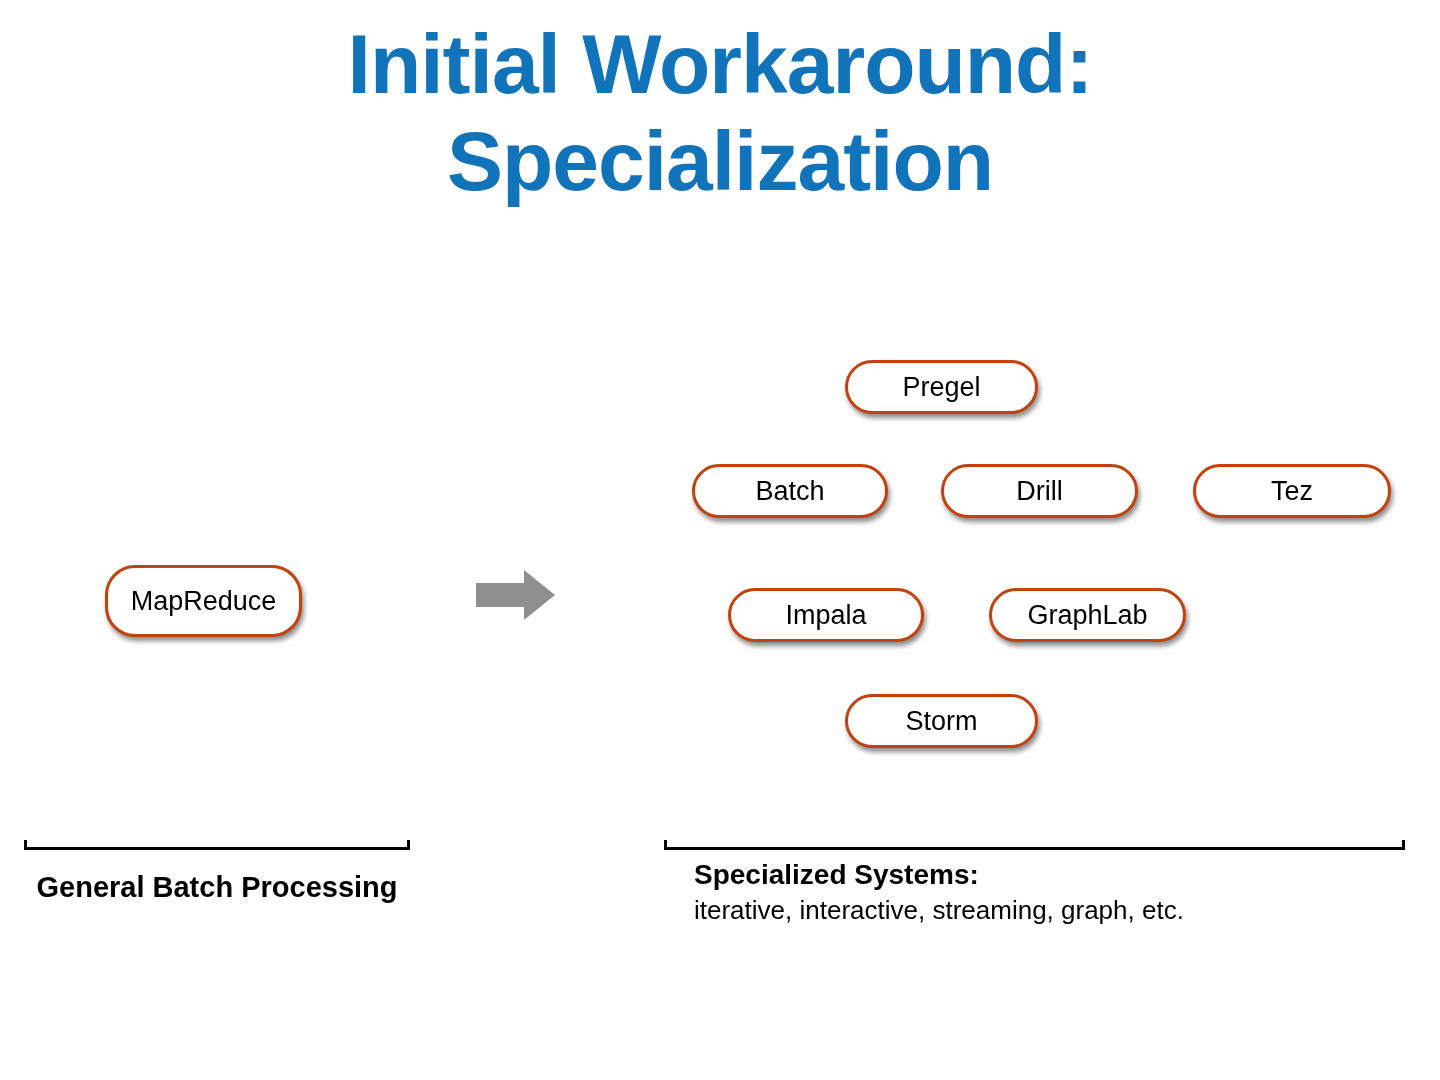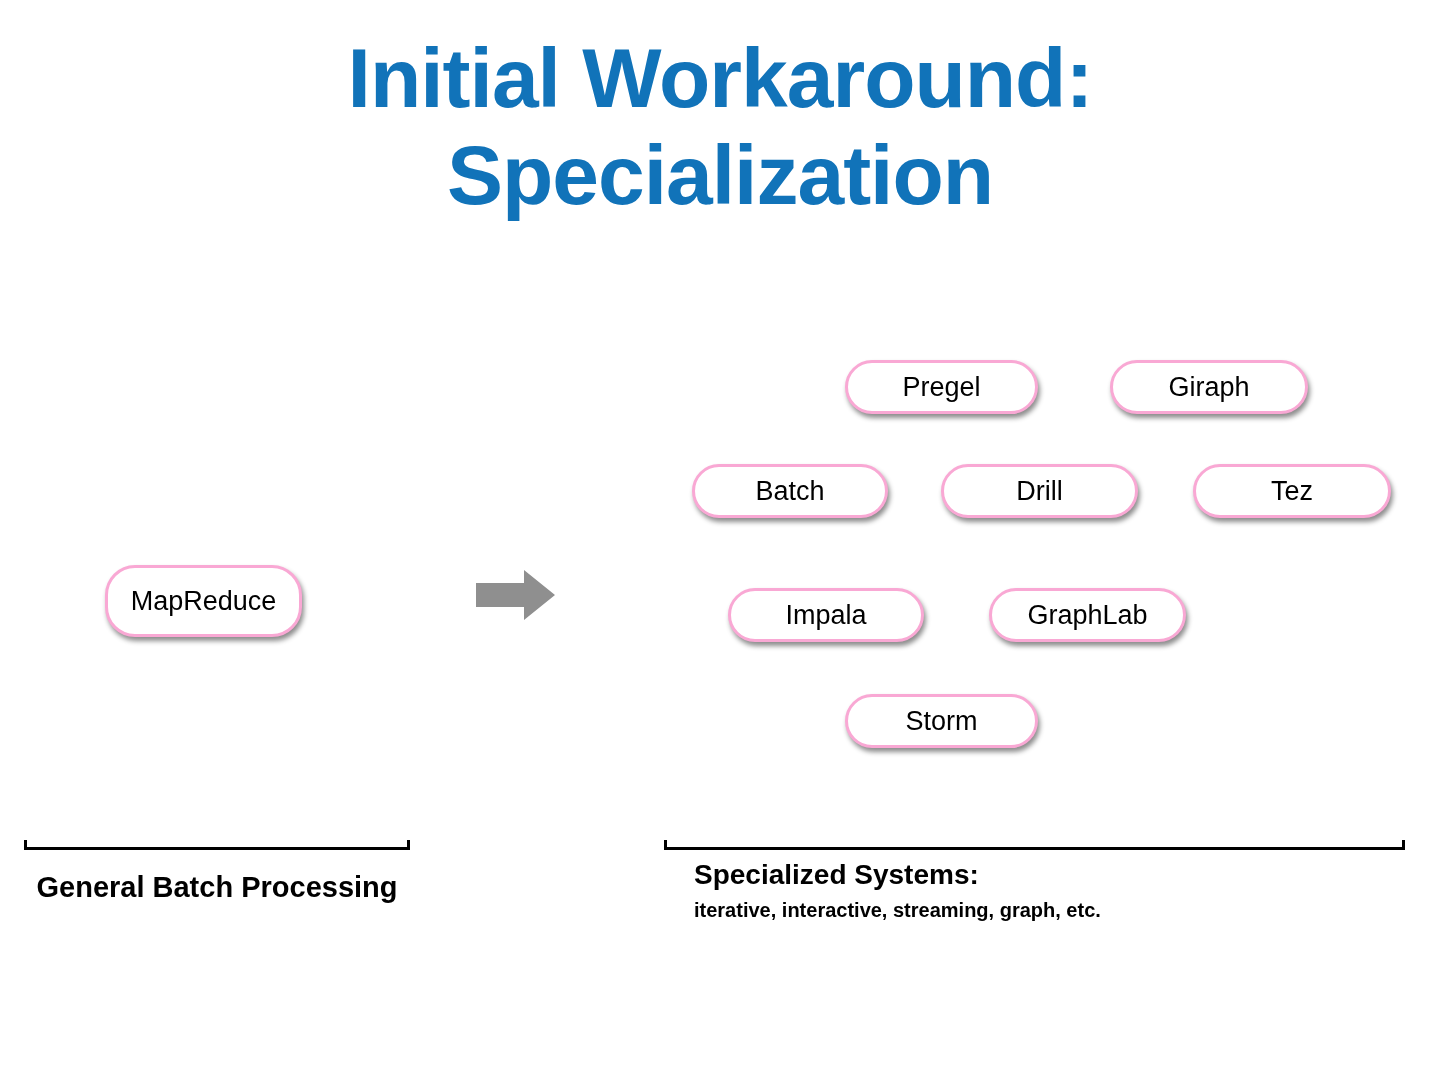--- a/index.html
+++ b/index.html
@@ -19,27 +19,26 @@
     position: absolute;
     top: 16px;
     left: 0;
     width: 1440px;
     text-align: center;
     font-weight: bold;
     font-size: 84px;
     line-height: 1.15;
     letter-spacing: -1px;
     color: #1173b9;
-    margin-top: 14px;
   }
   .pill {
     position: absolute;
     height: 54px;
     background: #ffffff;
-    border: 3px solid #f9a8d4;
+    border: 3px solid #c2410c;
     border-radius: 30px;
     box-shadow: 2px 4px 5px rgba(0,0,0,0.45);
     display: flex;
     align-items: center;
     justify-content: center;
     font-size: 27px;
     color: #000000;
     box-sizing: border-box;
   }
   .pill-mapreduce {
@@ -77,43 +76,42 @@
     left: 694px;
     top: 856px;
     color: #000000;
   }
   .caption-right-title {
     font-weight: bold;
     font-size: 28px;
     line-height: 37px;
   }
   .caption-right-sub {
-    font-weight: bold;
-    font-size: 20px;
+    font-weight: normal;
+    font-size: 26px;
     line-height: 34px;
   }
 </style>
 </head>
 <body>
 
 <div class="slide">
 
   <div class="title">
     <div>Initial Workaround:</div>
     <div>Specialization</div>
   </div>
 
   <div class="pill pill-mapreduce">MapReduce</div>
 
   <svg class="arrow" viewBox="0 0 80 54" aria-hidden="true">
     <polygon points="0,15 48,15 48,2 79,27 48,52 48,39 0,39" fill="#8f8f8f"></polygon>
   </svg>
 
   <div class="pill" style="left:845px;  top:360px; width:193px;">Pregel</div>
-  <div class="pill" style="left:1110px; top:360px; width:198px;">Giraph</div>
   <div class="pill" style="left:692px;  top:464px; width:196px;">Batch</div>
   <div class="pill" style="left:1193px; top:464px; width:198px;">Tez</div>
   <div class="pill" style="left:941px;  top:464px; width:197px;">Drill</div>
   <div class="pill" style="left:728px;  top:588px; width:196px;">Impala</div>
   <div class="pill" style="left:989px;  top:588px; width:197px;">GraphLab</div>
   <div class="pill" style="left:845px;  top:694px; width:193px;">Storm</div>
 
   <div class="bracket bracket-left"></div>
   <div class="bracket bracket-right"></div>
 

